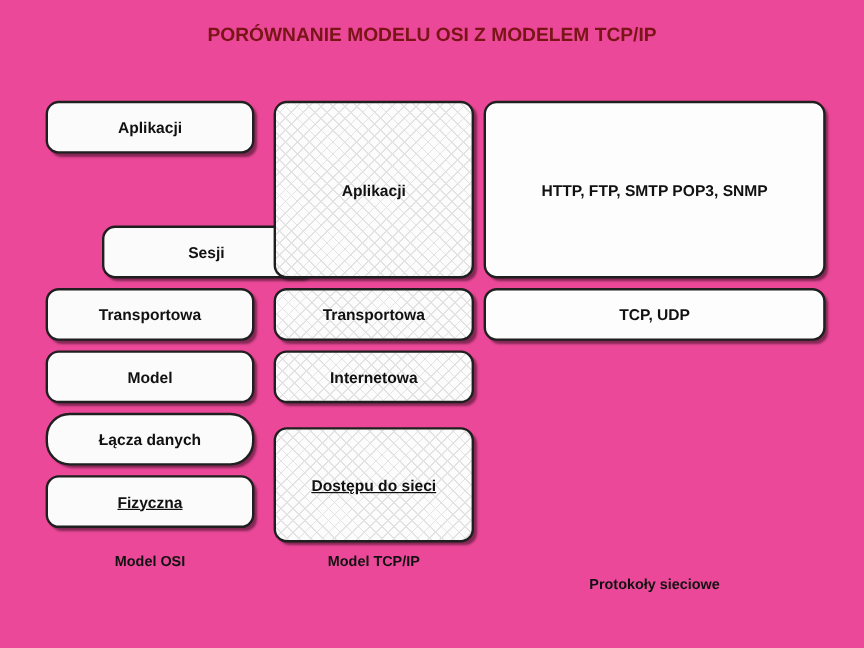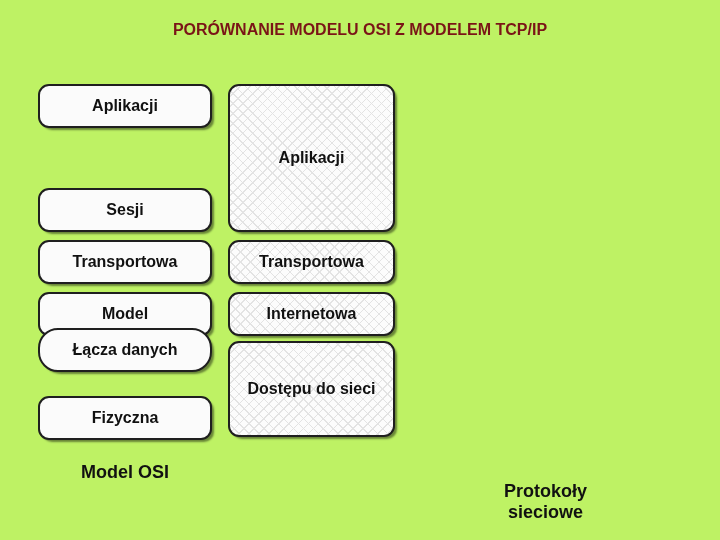--- a/index.html
+++ b/index.html
@@ -1,20 +1,20 @@
 <!DOCTYPE html>
 <html><head>
 <meta charset="utf-8">
 <style>
   html, body { margin: 0; padding: 0; background: #ffffff; }
   .stage {
     position: relative;
     width: 720px;
     height: 540px;
-    background: #bef264;
+    background: #ec4899;
     font-family: "Liberation Sans", sans-serif;
     overflow: hidden;
   }
   .title {
     position: absolute;
     top: 21px;
     left: 0;
     width: 720px;
     text-align: center;
     font-size: 16px;
@@ -26,67 +26,70 @@
     position: absolute;
     box-sizing: border-box;
     border: 2px solid #1f1f1f;
     border-radius: 11px;
     background: #fdfdfd;
     box-shadow: 3px 3px 2px -1px rgba(0,0,0,0.45);
     display: flex;
     align-items: center;
     justify-content: center;
     text-align: center;
-    font-size: 16px;
+    font-size: 13px;
     font-weight: bold;
     color: #111111;
     padding: 0 6px;
   }
   
   .c1 { left: 38px;  width: 174px; }
   .c2 { left: 228px; width: 167px; }
   .c3 { left: 403px; width: 285px; }
   
   .hatch {
     background-color: #fcfcfc;
     background-image:
       repeating-linear-gradient(45deg,  #e3e3e3 0, #e3e3e3 1px, transparent 1px, transparent 7px),
       repeating-linear-gradient(135deg, #e3e3e3 0, #e3e3e3 1px, transparent 1px, transparent 7px);
   }
   .left-fill { background: #fbfbfb; }
   .caption {
     position: absolute;
     top: 462px;
     text-align: center;
-    font-size: 18px;
+    font-size: 12px;
     font-weight: bold;
     color: #111111;
     line-height: 1.15;
   }
   .caption .wrap { display: inline-block; max-width: 120px; }
   .cap-c3 { top: 481px; }
 </style>
 </head>
 <body>
 
 <div class="stage">
 
   <div class="title">PORÓWNANIE MODELU OSI Z MODELEM TCP/IP</div>
 
   <div class="box c1 left-fill" style="top:84px;  height:44px;">Aplikacji</div>
-  <div class="box c1 left-fill" style="top:188px; height:44px;">Sesji</div>
+  <div class="box c1 left-fill" style="top:188px; height:44px;margin-left:47px;">Sesji</div>
   <div class="box c1 left-fill" style="top:240px; height:44px;">Transportowa</div>
   <div class="box c1 left-fill" style="top:292px; height:44px;">Model</div>
-  <div class="box c1 left-fill" style="top:328px; height:44px;border-radius:20px;">Łącza danych</div>
-  <div class="box c1 left-fill" style="top:396px; height:44px;">Fizyczna</div>
+  <div class="box c1 left-fill" style="top:344px; height:44px;border-radius:20px;">Łącza danych</div>
+  <div class="box c1 left-fill" style="top:396px; height:44px;text-decoration:underline;">Fizyczna</div>
 
   <div class="box c2 hatch" style="top:84px;  height:148px;">Aplikacji</div>
   <div class="box c2 hatch" style="top:240px; height:44px;">Transportowa</div>
   <div class="box c2 hatch" style="top:292px; height:44px;">Internetowa</div>
-  <div class="box c2 hatch" style="top:341px; height:96px;">Dostępu do sieci</div>
+  <div class="box c2 hatch" style="top:356px; height:96px;text-decoration:underline;">Dostępu do sieci</div>
 
+  <div class="box c3" style="top:84px;  height:148px;">HTTP, FTP, SMTP POP3, SNMP</div>
+  <div class="box c3" style="top:240px; height:44px;">TCP, UDP</div>
 
   <div class="caption c1">Model OSI</div>
+  <div class="caption c2">Model TCP/IP</div>
   <div class="caption c3 cap-c3">
     <span class="wrap">Protokoły sieciowe</span>
   </div>
 
 </div>
 
 </body></html>

